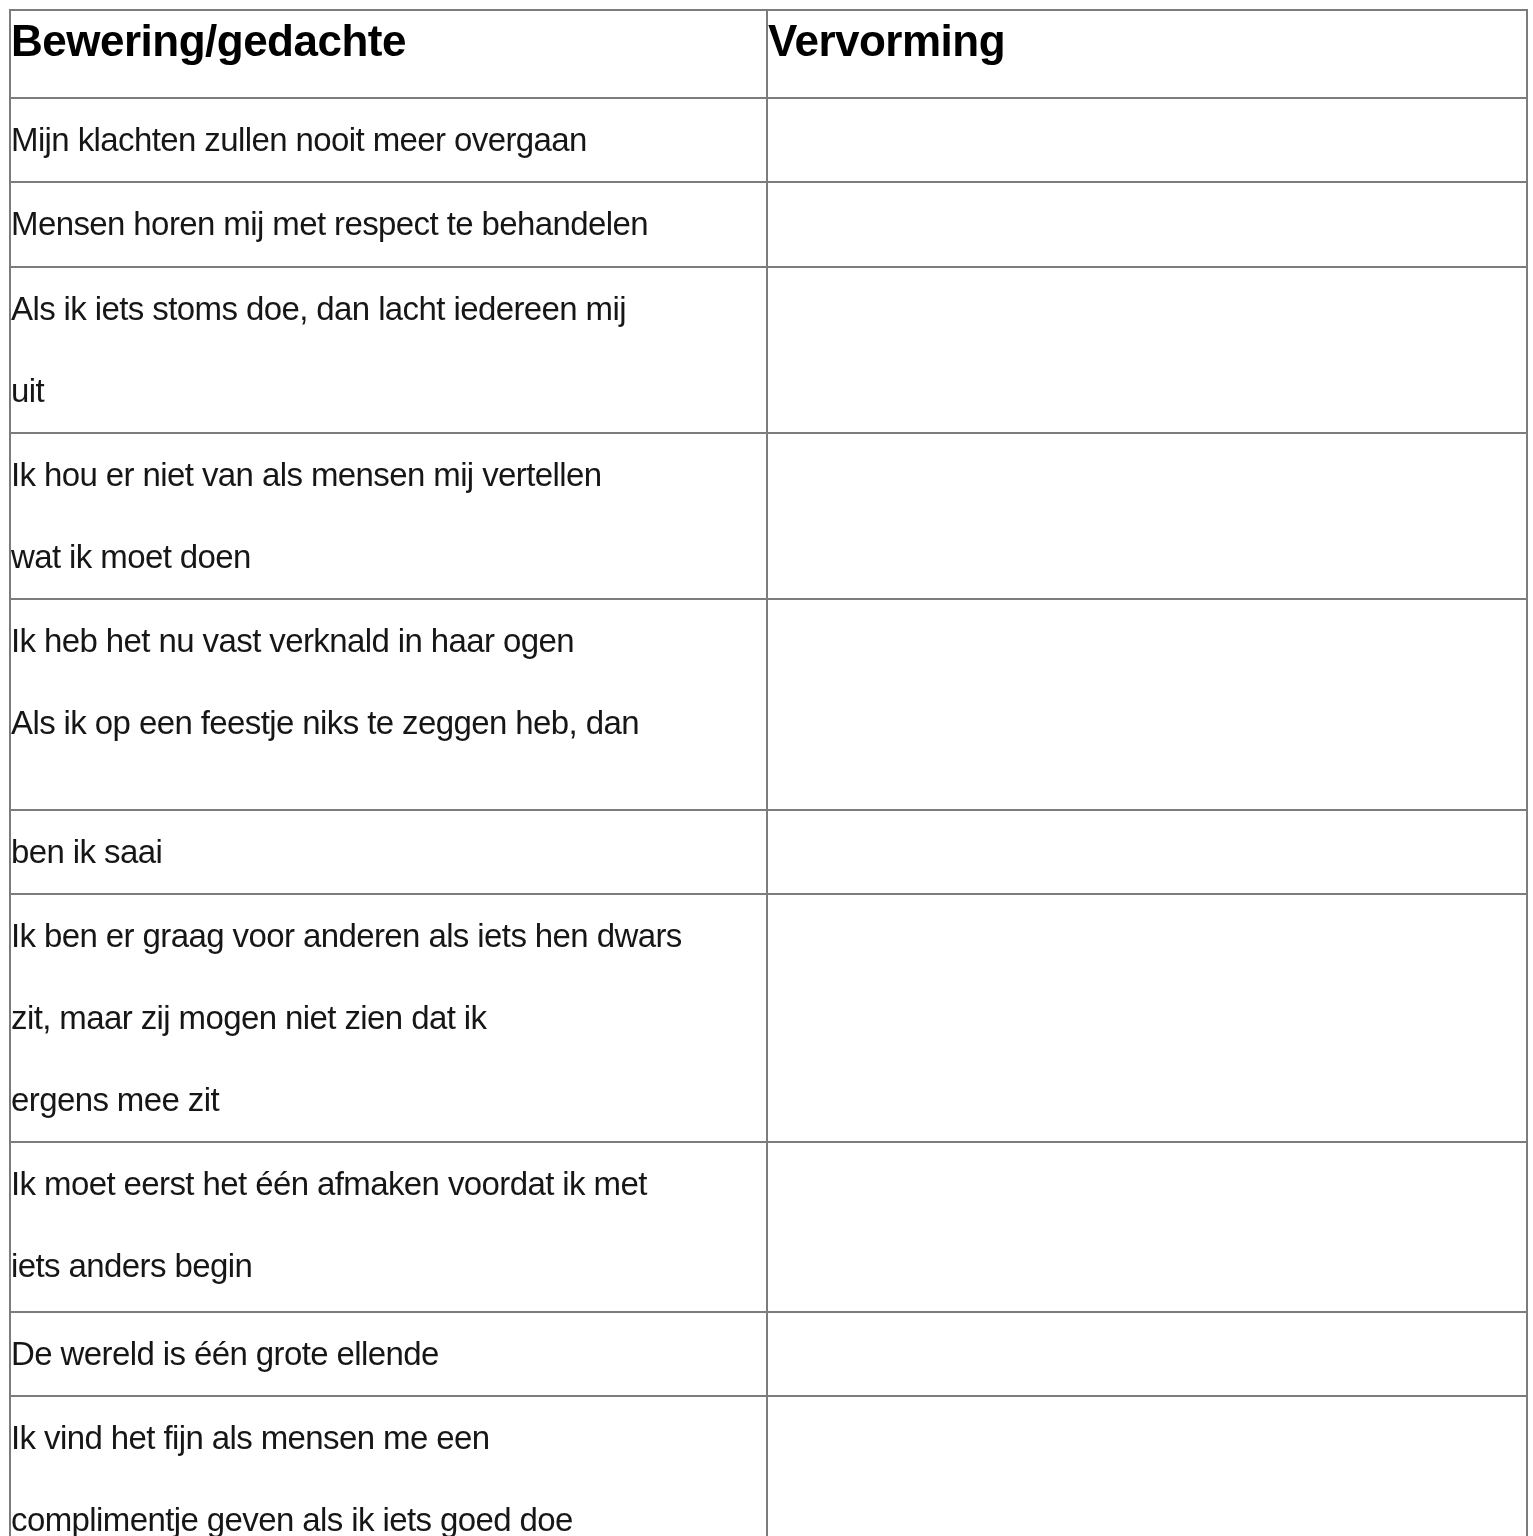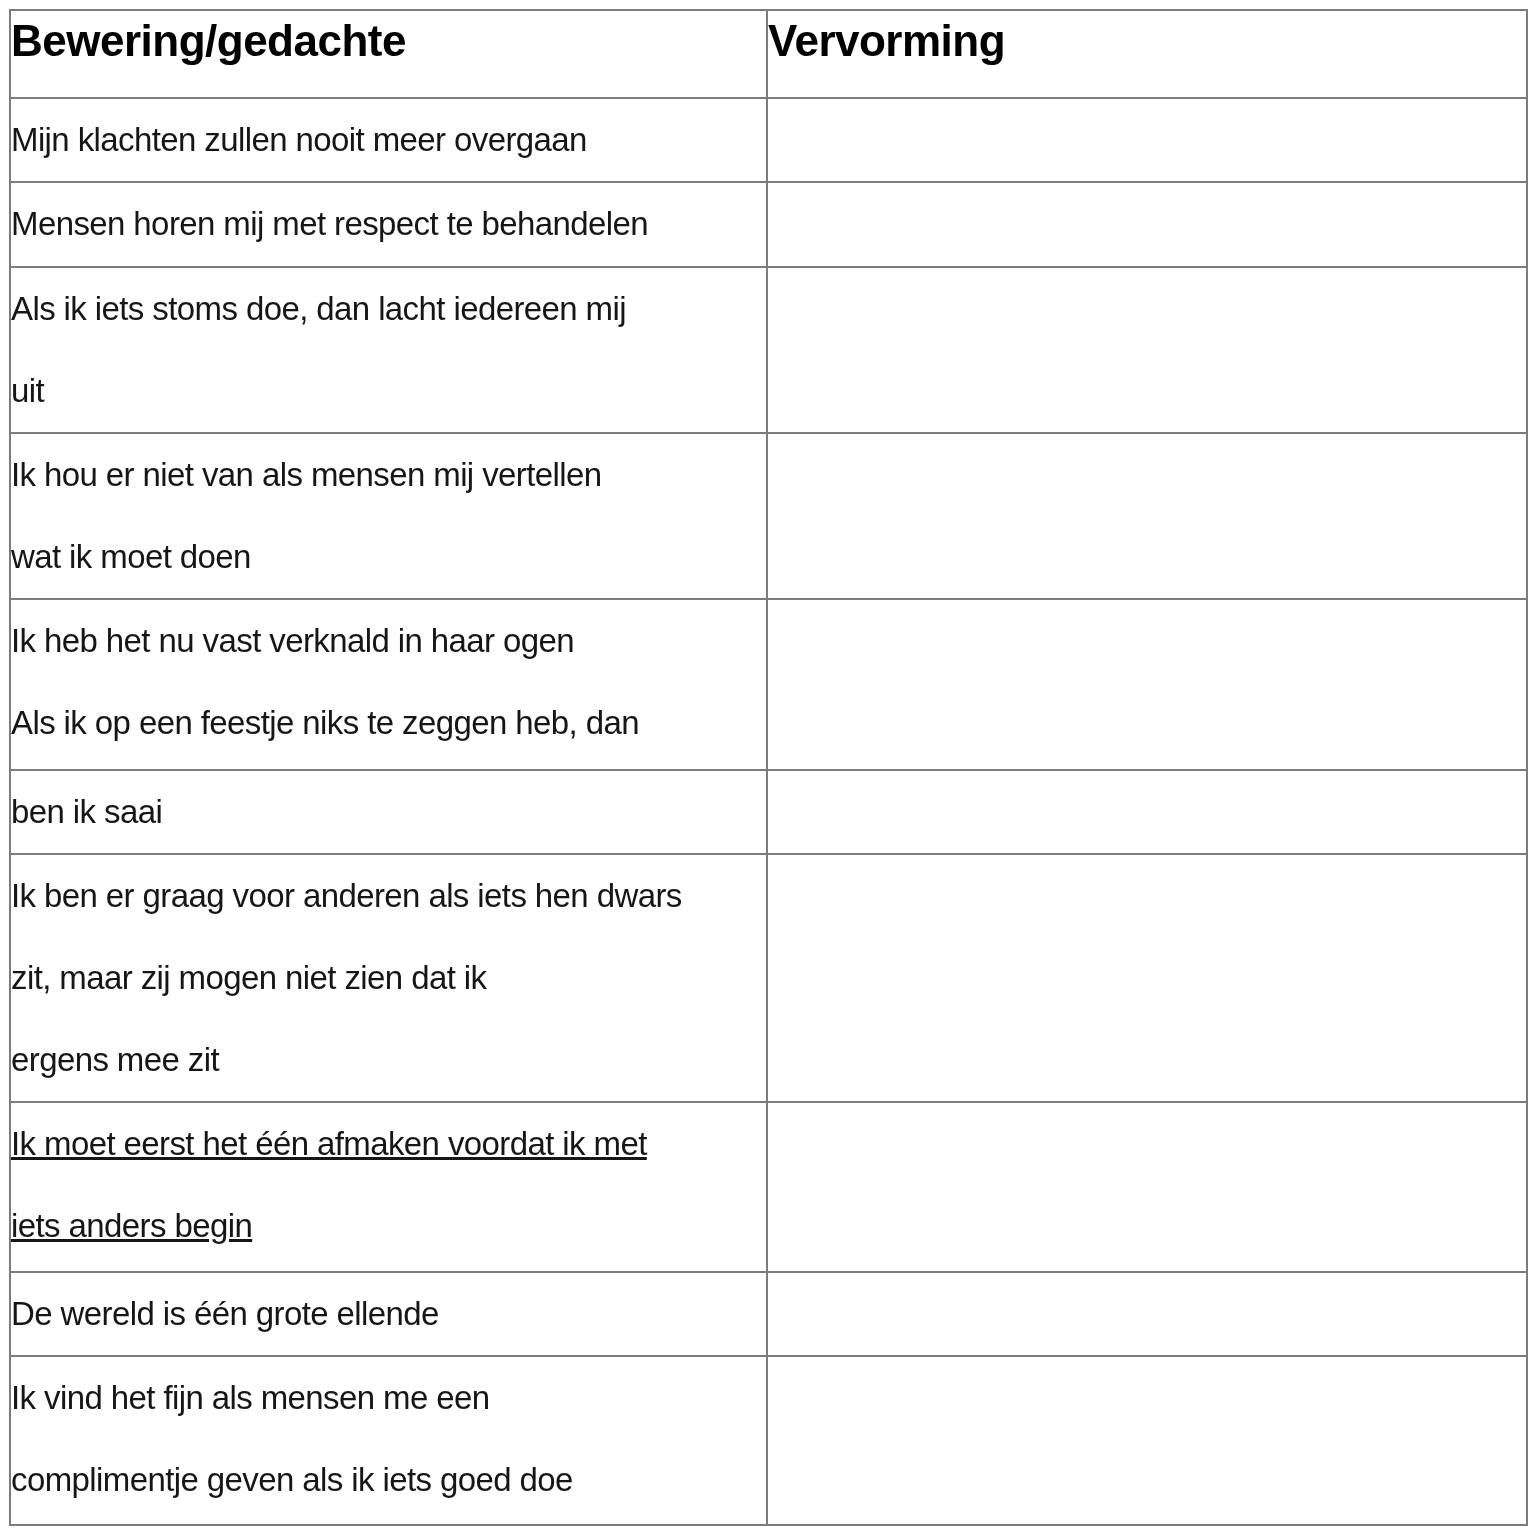--- a/index.html
+++ b/index.html
@@ -99,42 +99,42 @@
           </td>
           <td class="answer-cell"></td>
         </tr>
         <tr style="height: 164px;">
           <td class="statement-cell">
             <div class="line">Ik hou er niet van als mensen mij vertellen</div>
             <div class="line">wat ik moet doen</div>
           </td>
           <td class="answer-cell"></td>
         </tr>
-        <tr style="height: 171px;">
+        <tr style="height: 211px;">
           <td class="statement-cell">
             <div class="line">Ik heb het nu vast verknald in haar ogen</div>
             <div class="line">Als ik op een feestje niks te zeggen heb, dan</div>
           </td>
           <td class="answer-cell"></td>
         </tr>
         <tr style="height: 82px; margin-left: 24px;">
           <td class="statement-cell">
             <div class="line">ben ik saai</div>
           </td>
           <td class="answer-cell"></td>
         </tr>
         <tr style="height: 242px;">
           <td class="statement-cell">
             <div class="line">Ik ben er graag voor anderen als iets hen dwars</div>
             <div class="line">zit, maar zij mogen niet zien dat ik</div>
             <div class="line">ergens mee zit</div>
           </td>
           <td class="answer-cell"></td>
         </tr>
-        <tr style="height: 170px; text-decoration: underline;">
+        <tr style="height: 170px;">
           <td class="statement-cell">
             <div class="line">Ik moet eerst het één afmaken voordat ik met</div>
             <div class="line">iets anders begin</div>
           </td>
           <td class="answer-cell"></td>
         </tr>
         <tr style="height: 81px;">
           <td class="statement-cell">
             <div class="line">De wereld is één grote ellende</div>
           </td>

